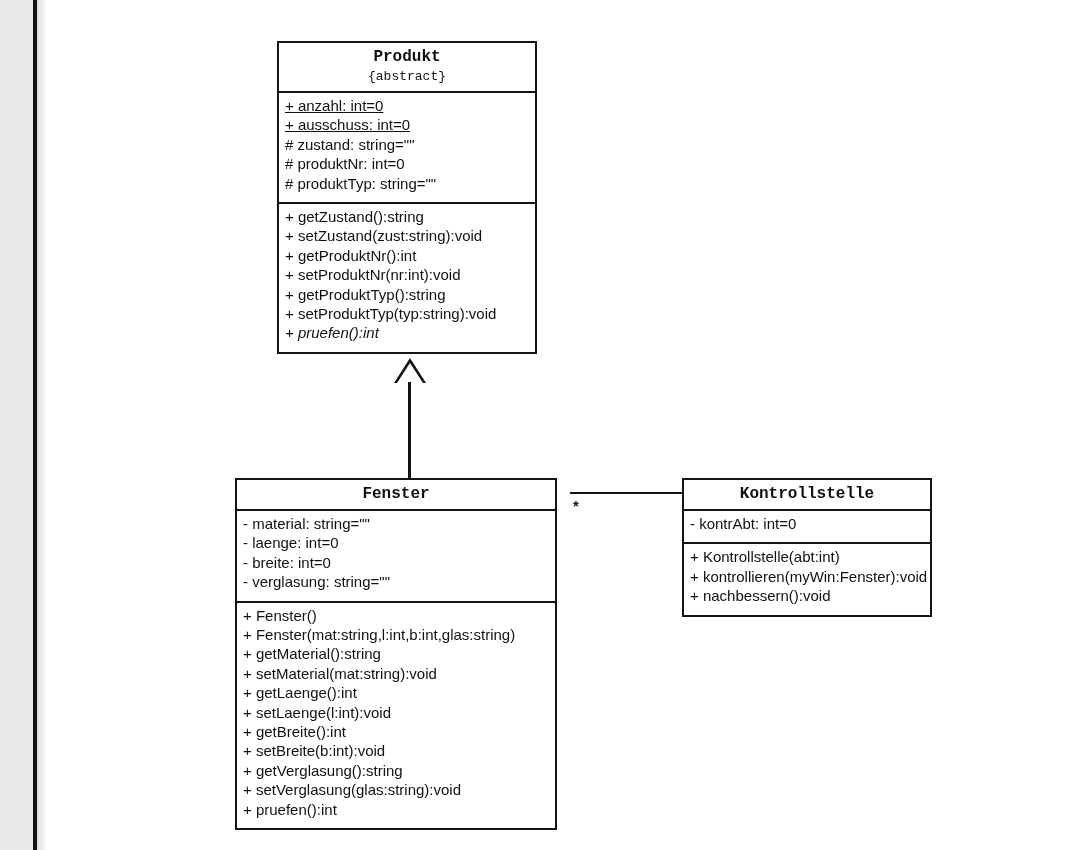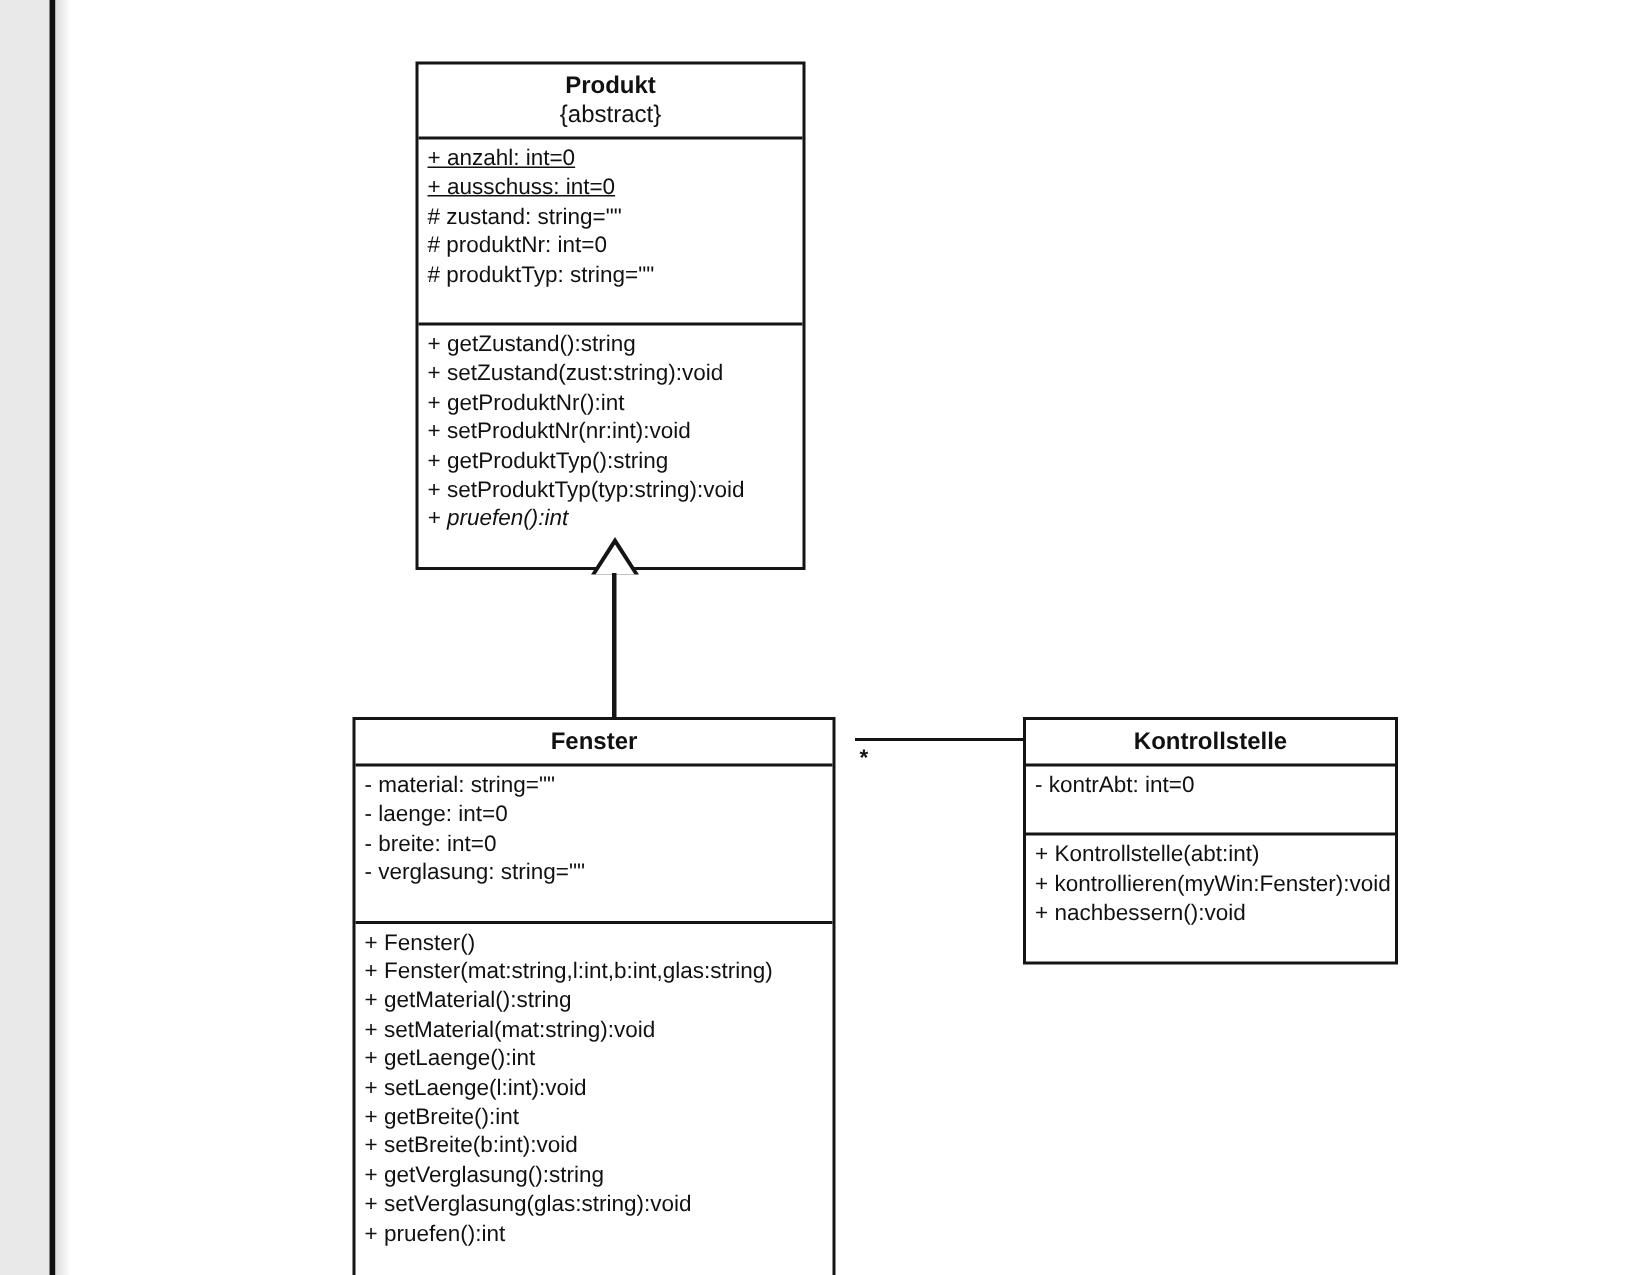--- a/index.html
+++ b/index.html
@@ -57,36 +57,37 @@
 
   
   .uml-class {
     position: absolute;
     box-sizing: border-box;
     background: #ffffff;
     border: 2px solid #141414;
   }
   .uml-compartment {
     box-sizing: border-box;
-    padding: 3px 6px 22px 6px;
+    padding: 3px 6px 9px 6px;
   }
   .uml-compartment + .uml-compartment {
     border-top: 2px solid #141414;
   }
   .uml-name {
     text-align: center;
     font-weight: bold;
     font-size: 16px;
     line-height: 19px;
     padding: 5px 6px 5px 6px;
+    font-family: Liberation Mono, monospace;
   }
   .uml-stereo {
     text-align: center;
     font-weight: normal;
-    font-size: 16px;
+    font-size: 13px;
     line-height: 19px;
   }
   .uml-member {
     font-size: 15px;
     line-height: 19.4px;
     white-space: nowrap;
   }
   .uml-member.is-static { text-decoration: underline; }
   .uml-member.is-abstract .mem-text { font-style: italic; }
 

